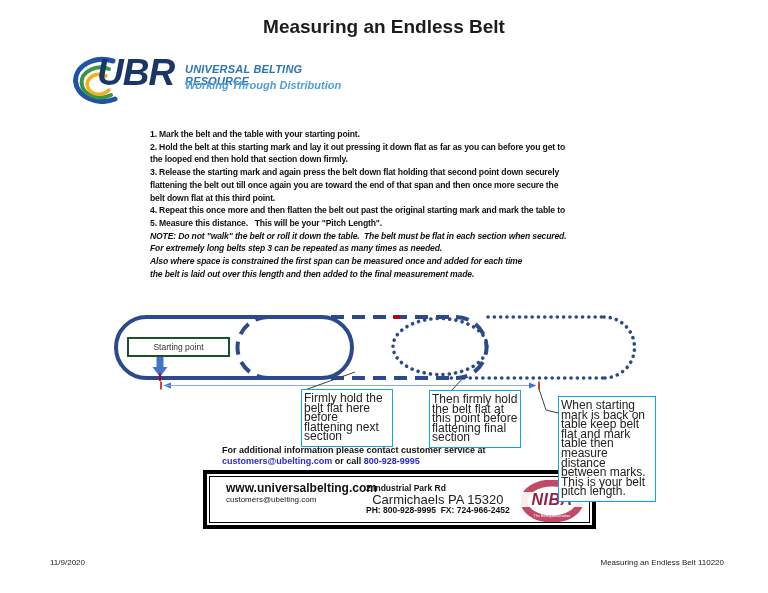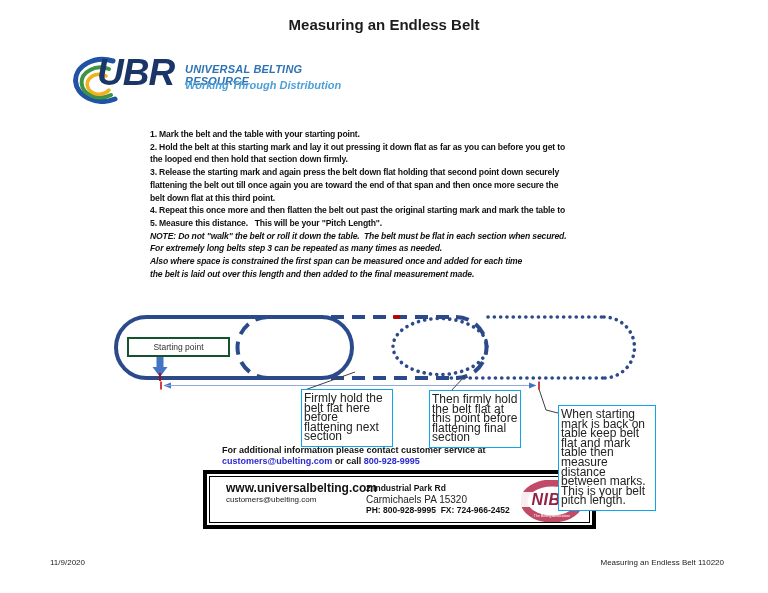--- a/index.html
+++ b/index.html
@@ -1,21 +1,21 @@
 <!DOCTYPE html>
 <html><head>
 <meta charset="utf-8">
 <style>
   html,body{margin:0;padding:0;background:#e8e8e8;}
   #page{position:relative;width:768px;height:593px;background:#ffffff;overflow:hidden;
         font-family:"Liberation Sans",sans-serif;color:#1a1a1a;}
   .abs{position:absolute;}
 
   
-  .doc-title{top:16px;left:0;width:768px;text-align:center;font-size:15px;font-weight:bold;color:#1c1c1c;}
+  .doc-title{top:16px;left:0;width:768px;text-align:center;font-size:19px;font-weight:bold;color:#1c1c1c;}
 
   
   .logo-wrap{left:55px;top:56px;width:300px;height:52px;}
   .logo-swoosh{left:0;top:0;}
   .logo-acronym{left:42px;top:-4px;font-size:37px;font-weight:bold;font-style:italic;color:#1a3568;letter-spacing:-1px;}
   .logo-company{left:130px;top:7px;font-size:11px;font-weight:bold;font-style:italic;color:#2e74b5;letter-spacing:.2px;}
   .logo-tagline{left:130px;top:23px;font-size:11px;font-style:italic;font-weight:600;color:#4da0d6;}
 
   
   .instructions{left:150px;top:128px;width:470px;}
@@ -23,36 +23,36 @@
   .instr-line.italic{font-style:italic;}
 
   
   .diagram-svg{left:100px;top:300px;}
   .start-label{left:127px;top:337px;width:99px;height:16px;border:2px solid #14532d;background:#fff;
                font-size:8.5px;line-height:16px;text-align:center;color:#333;z-index:3;}
   .callout{border:1px solid #0ea5e9;background:#fff;font-size:12px;line-height:9.6px;color:#222;
            padding:4px 2px;z-index:3;}
   .callout-1{left:301px;top:389px;width:86px;}
   .callout-2{left:429px;top:390px;width:86px;}
-  .callout-3{left:558px;top:396px;width:92px;margin-top:9px;}
+  .callout-3{left:558px;top:396px;width:92px;}
 
   
   .contact{left:222px;top:445px;font-size:9px;font-weight:bold;line-height:11px;color:#111;}
   .contact .link{color:#2a2ad0;}
   .pre{white-space:pre;}
 
   
   .footer-box{left:203px;top:470px;width:385px;height:51px;border:4px solid #000;background:#fff;}
   .footer-box-inner{position:absolute;left:2px;top:2px;right:2px;bottom:2px;border:1px solid #000;
                     display:flex;align-items:flex-start;padding:6px 0 0 16px;box-sizing:border-box;}
   .fb-col1{width:140px;}
   .fb-site{font-size:12px;font-weight:bold;line-height:11px;color:#111;}
   .fb-email{font-size:8px;line-height:11px;color:#222;}
   .fb-addr1{font-size:8.5px;font-weight:bold;line-height:11px;color:#111;}
-  .fb-addr2{font-size:10px;line-height:11px;color:#222;}
+  .fb-addr2{font-size:13px;line-height:11px;color:#222;text-align:center;}
   .fb-phone{font-size:8.5px;font-weight:bold;line-height:11px;color:#111;white-space:pre;}
 
   
   .niba{position:absolute;right:6px;top:3px;width:62px;height:42px;}
   .niba svg{position:absolute;left:0;top:0;}
   .niba-text{position:absolute;left:0;top:12px;width:100%;text-align:center;font-size:16px;font-weight:bold;
              font-style:italic;color:#942244;background:rgba(255,255,255,.9);line-height:15px;letter-spacing:.5px;}
   .niba-top{position:absolute;top:3px;left:0;width:100%;text-align:center;font-size:3.5px;color:#c14b66;}
   .niba-bottom{position:absolute;bottom:4px;left:0;width:100%;text-align:center;font-size:3.5px;color:#ffffff;}
 

